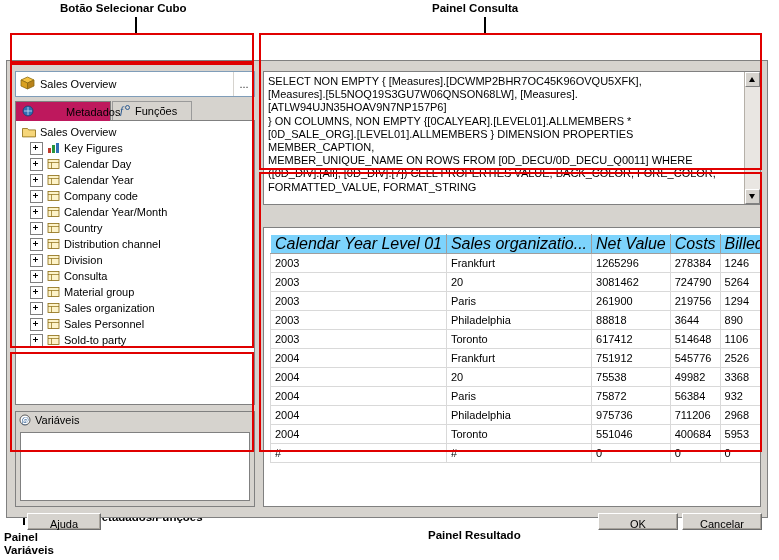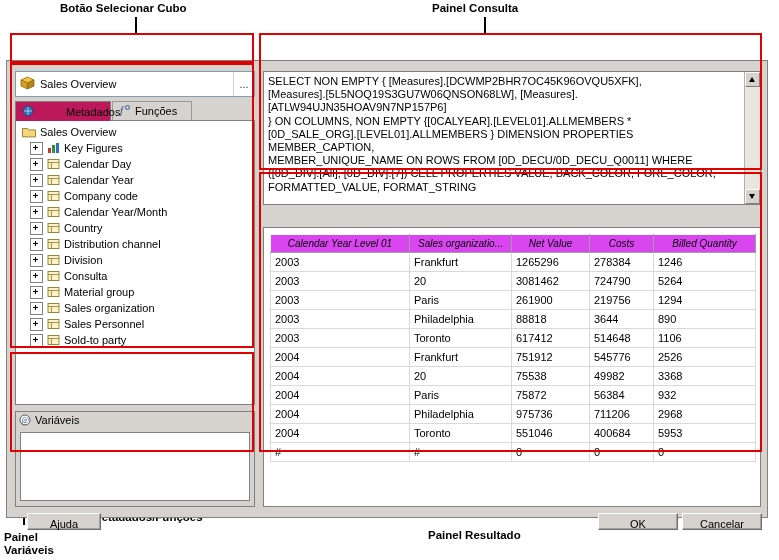--- a/index.html
+++ b/index.html
@@ -263,30 +263,30 @@
   }
   #grid {
     position: absolute;
     left: 6px;
     top: 6px;
     border-collapse: collapse;
     font-size: 11px;
     table-layout: fixed;
   }
   #grid th {
-    background: #d946ef;
+    background: #7dd3fc;
     border: 1px solid #9e9e9e;
     border-top-color: #ffffff;
     border-left-color: #ffffff;
     font-weight: normal;
     font-style: italic;
-    font-size: 10px;
+    font-size: 16px;
     height: 17px;
     padding: 0 4px;
-    text-align: center;
+    text-align: left;
     overflow: hidden;
     white-space: nowrap;
   }
   #grid td {
     border: 1px solid #d9d9d9;
     height: 18px;
     padding: 0 4px;
     background: #ffffff;
     overflow: hidden;
     white-space: nowrap;

